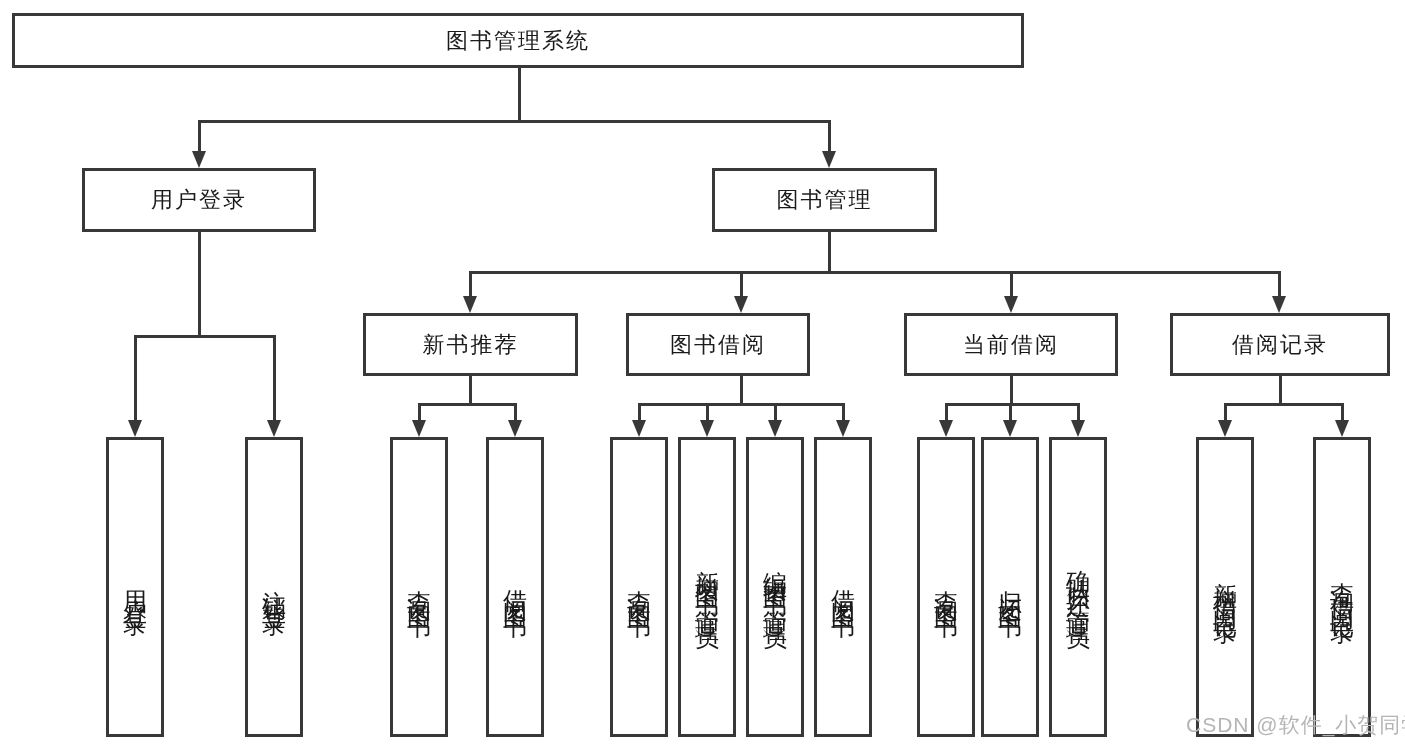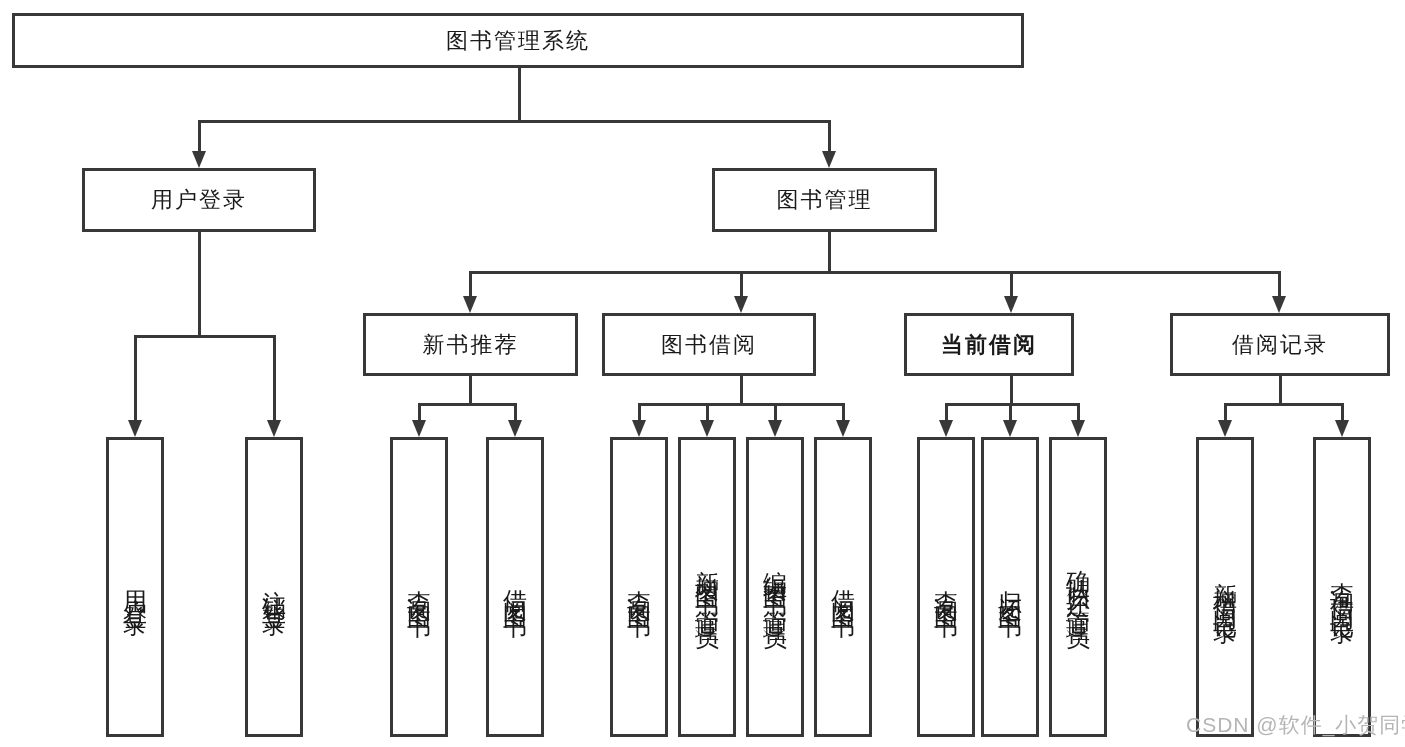--- a/index.html
+++ b/index.html
@@ -45,25 +45,25 @@
   </div>
 
   <div class="hbox" style="left:712px;top:168px;width:225px;height:64px;">
     <span class="lbl">图书管理</span>
   </div>
 
   <div class="hbox" style="left:363px;top:313px;width:215px;height:63px;">
     <span class="lbl">新书推荐</span>
   </div>
 
-  <div class="hbox" style="left:602px;top:313px;width:214px;height:63px;">
+  <div class="hbox" style="left:626px;top:313px;width:184px;height:63px;">
     <span class="lbl">图书借阅</span>
   </div>
 
-  <div class="hbox" style="left:904px;top:313px;width:170px;height:63px;font-weight:bold;">
+  <div class="hbox" style="left:904px;top:313px;width:214px;height:63px;">
     <span class="lbl">当前借阅</span>
   </div>
 
   <div class="hbox" style="left:1170px;top:313px;width:220px;height:63px;">
     <span class="lbl">借阅记录</span>
   </div>
 
   <div class="leaf" style="left:106px;">
     <span class="vlbl">用户登录</span>
   </div>

